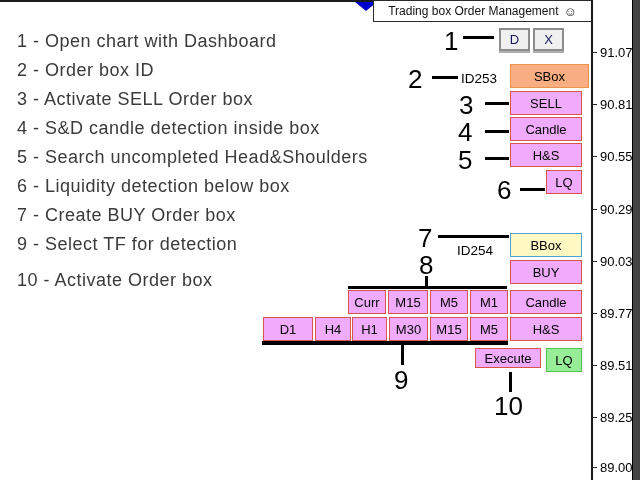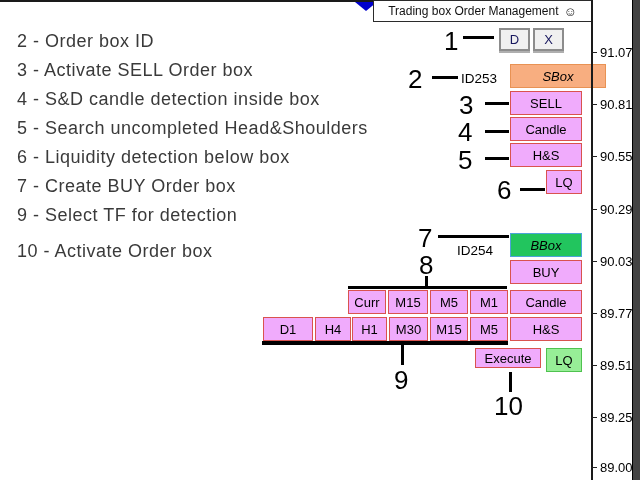--- a/index.html
+++ b/index.html
@@ -28,21 +28,21 @@
     font-size:18px; letter-spacing:0.5px; }
   .instr { height:29px; display:flex; align-items:center; white-space:nowrap; }
   .instr.gap { margin-top:7px; }
 
   .btn {
     position:absolute; display:flex; align-items:center; justify-content:center;
     font-size:13px; color:#000; border:1px solid; cursor:default; white-space:nowrap;
   }
   .salmon { background:#f0abfc; border-color:#D9534F; }
   .orange { background:#F8AE80; border-color:#E89254; }
-  .blue   { background:#22c55e; border-color:#4DA3D9;font-style:italic; }
+  .blue   { background:#fef9c3; border-color:#4DA3D9; }
   .green  { background:#97EE97; border-color:#4FC24F; }
 
   .winbtn {
     position:absolute; width:31px; height:23px; background:#f0f0f0;
     border:2px solid #8c8c8c; box-shadow:0 2px 0 rgba(110,110,110,.55);
     display:flex; align-items:center; justify-content:center;
     font-size:13px; color:#17175e;
   }
 
   .line { position:absolute; background:#000; }
@@ -59,20 +59,21 @@
 
   <div class="top-border"></div>
   <div class="blue-triangle"></div>
 
   <div class="title-box">
     <span>Trading box Order Management</span>
     <span class="title-smiley">☺</span>
   </div>
 
   <div class="instructions">
+    <div class="instr">1 - Open chart with Dashboard</div>
     <div class="instr">2 - Order box ID</div>
     <div class="instr">3 - Activate SELL Order box</div>
     <div class="instr">4 - S&amp;D candle detection inside box</div>
     <div class="instr">5 - Search uncompleted Head&amp;Shoulders</div>
     <div class="instr">6 - Liquidity detection below box</div>
     <div class="instr">7 - Create BUY Order box</div>
     <div class="instr">9 - Select TF for detection</div>
     <div class="instr gap">10 - Activate Order box</div>
   </div>
 
@@ -106,21 +107,21 @@
   <div class="line" style="left:425px; top:276px; width:3px; height:10px;"></div>
   <div class="line" style="left:348px; top:286px; width:159px; height:3px;"></div>
 
   <div class="line" style="left:262px; top:341px; width:246px; height:4px;"></div>
   <div class="line" style="left:401px; top:345px; width:3px; height:20px;"></div>
   <div class="num" style="left:394px; top:367px;">9</div>
 
   <div class="line" style="left:509px; top:372px; width:3px; height:20px;"></div>
   <div class="num" style="left:494px; top:393px;">10</div>
 
-  <div class="btn orange" style="left:510px; top:64px; width:96px; height:24px;font-style:italic;">SBox</div>
+  <div class="btn orange" style="left:510px; top:64px; width:79px; height:24px;">SBox</div>
   <div class="btn salmon" style="left:510px; top:91px; width:72px; height:24px;">SELL</div>
   <div class="btn salmon" style="left:510px; top:117px; width:72px; height:24px;">Candle</div>
   <div class="btn salmon" style="left:510px; top:143px; width:72px; height:24px;">H&amp;S</div>
   <div class="btn salmon" style="left:546px; top:170px; width:36px; height:24px;">LQ</div>
 
   <div class="btn blue" style="left:510px; top:233px; width:72px; height:24px;">BBox</div>
   <div class="btn salmon" style="left:510px; top:260px; width:72px; height:24px;">BUY</div>
   <div class="btn salmon" style="left:510px; top:290px; width:72px; height:24px;">Candle</div>
   <div class="btn salmon" style="left:510px; top:317px; width:72px; height:24px;">H&amp;S</div>
   <div class="btn salmon" style="left:475px; top:348px; width:66px; height:20px;">Execute</div>

